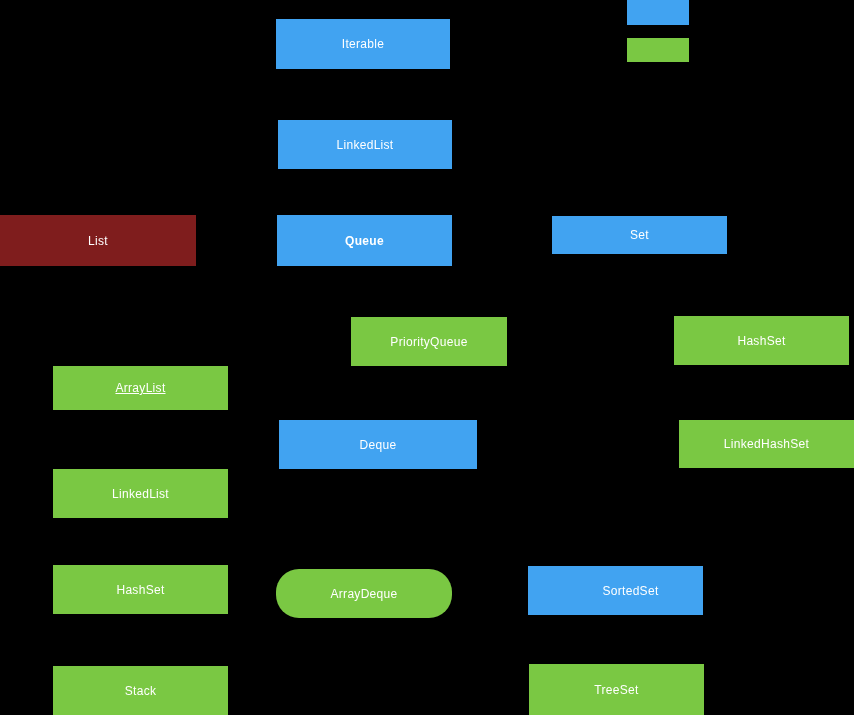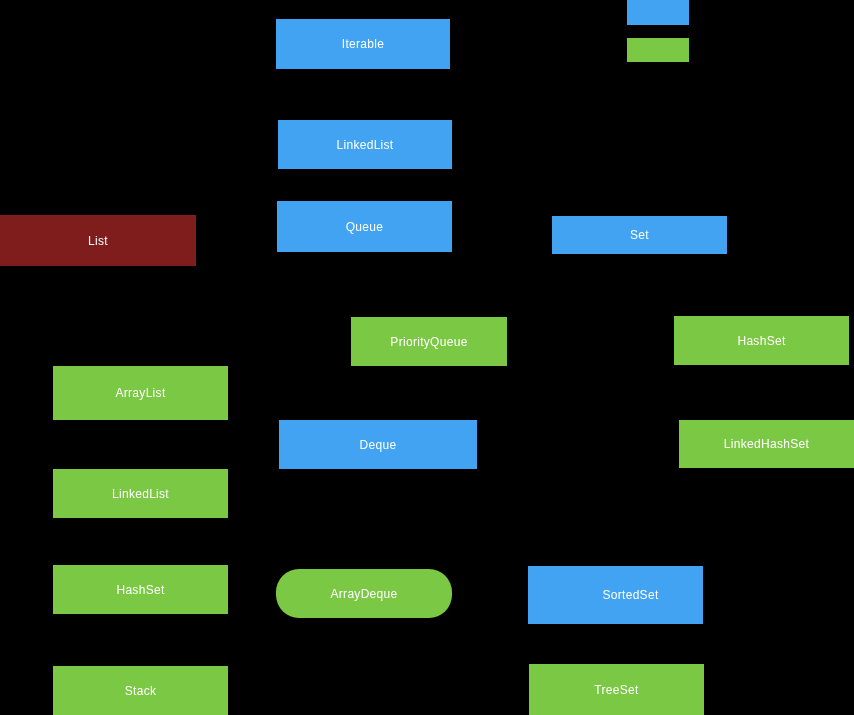--- a/index.html
+++ b/index.html
@@ -36,27 +36,27 @@
 
 <div id="canvas" style="background: rgb(0, 0, 0);">
   <div id="legend">
       <div class="swatch" style="left: 627px; top: 0px; width: 62px; height: 25px; background: rgb(65, 163, 241);"></div>
       <div class="swatch" style="left: 627px; top: 38px; width: 62px; height: 24px; background: rgb(122, 200, 67);"></div>
     </div>
   <div id="nodes">
       <div class="node" style="left: 276px; top: 19px; width: 174px; height: 50px; background: rgb(65, 163, 241); color: rgb(255, 255, 255);">Iterable</div>
       <div class="node" style="left: 278px; top: 120px; width: 174px; height: 49px; background: rgb(65, 163, 241); color: rgb(255, 255, 255);">LinkedList</div>
       <div class="node" style="left: 0px; top: 215px; width: 196px; height: 51px; background: #7f1d1d; color: rgb(255, 255, 255);">List</div>
-      <div class="node" style="left: 277px; top: 201px; width: 175px; height: 51px; background: rgb(65, 163, 241); color: rgb(255, 255, 255);">Queue</div>
+      <div class="node" style="left: 277px; top: 215px; width: 175px; height: 51px; background: rgb(65, 163, 241); color: rgb(255, 255, 255); font-weight: bold;">Queue</div>
       <div class="node" style="left: 552px; top: 216px; width: 175px; height: 38px; background: rgb(65, 163, 241); color: rgb(255, 255, 255);">Set</div>
       <div class="node" style="left: 351px; top: 317px; width: 156px; height: 49px; background: rgb(122, 200, 67); color: rgb(255, 255, 255);">PriorityQueue</div>
       <div class="node" style="left: 674px; top: 316px; width: 175px; height: 49px; background: rgb(122, 200, 67); color: rgb(255, 255, 255);">HashSet</div>
-      <div class="node" style="left: 53px; top: 366px; width: 175px; height: 54px; background: rgb(122, 200, 67); color: rgb(255, 255, 255);">ArrayList</div>
+      <div class="node" style="left: 53px; top: 366px; width: 175px; height: 44px; background: rgb(122, 200, 67); color: rgb(255, 255, 255); text-decoration: underline;">ArrayList</div>
       <div class="node" style="left: 279px; top: 420px; width: 198px; height: 49px; background: rgb(65, 163, 241); color: rgb(255, 255, 255);">Deque</div>
       <div class="node" style="left: 679px; top: 420px; width: 175px; height: 48px; background: rgb(122, 200, 67); color: rgb(255, 255, 255);">LinkedHashSet</div>
       <div class="node" style="left: 53px; top: 469px; width: 175px; height: 49px; background: rgb(122, 200, 67); color: rgb(255, 255, 255);">LinkedList</div>
       <div class="node" style="left: 53px; top: 565px; width: 175px; height: 49px; background: rgb(122, 200, 67); color: rgb(255, 255, 255);">HashSet</div>
       <div class="node" style="left: 276px; top: 569px; width: 176px; height: 49px; background: rgb(122, 200, 67); color: rgb(255, 255, 255); border-radius: 23px;">ArrayDeque</div>
-      <div class="node" style="left: 528px; top: 566px; width: 175px; height: 58px; background: rgb(65, 163, 241); color: rgb(255, 255, 255); padding-left: 30px;">SortedSet</div>
+      <div class="node" style="left: 528px; top: 566px; width: 175px; height: 49px; background: rgb(65, 163, 241); color: rgb(255, 255, 255); padding-left: 30px;">SortedSet</div>
       <div class="node" style="left: 53px; top: 666px; width: 175px; height: 49px; background: rgb(122, 200, 67); color: rgb(255, 255, 255); text-align: right;">Stack</div>
       <div class="node" style="left: 529px; top: 664px; width: 175px; height: 51px; background: rgb(122, 200, 67); color: rgb(255, 255, 255);">TreeSet</div>
     </div>
 </div>
 
 </body></html>

